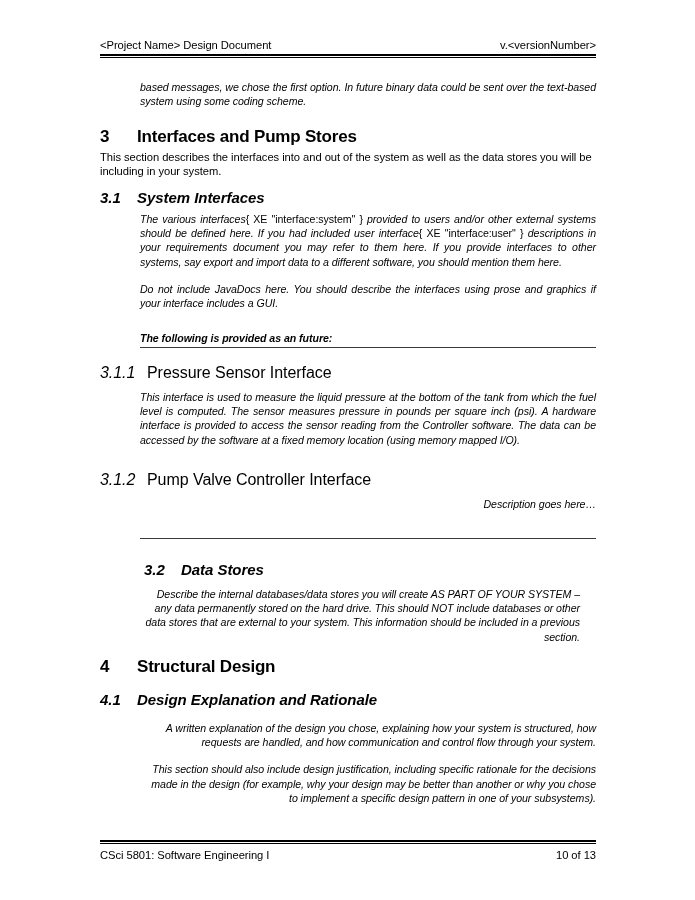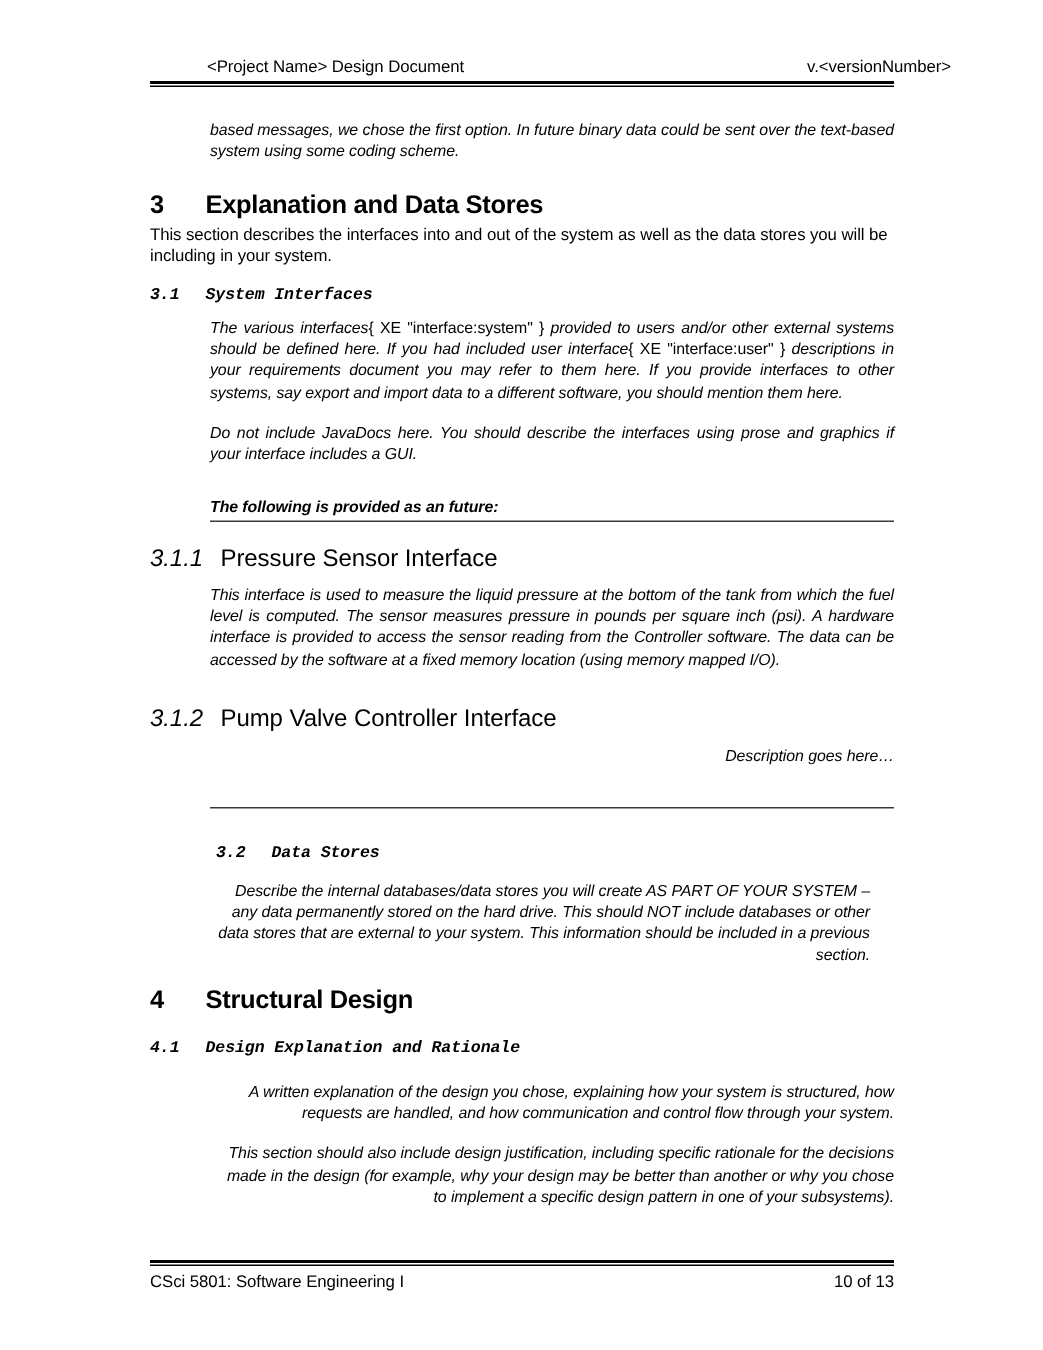--- a/index.html
+++ b/index.html
@@ -26,21 +26,20 @@
     position: absolute;
     left: 100px;
     top: 38px;
     width: 496px;
     display: flex;
     justify-content: space-between;
     align-items: flex-start;
     font-size: 11.2px;
     line-height: 14px;
     letter-spacing: -0.05px;
-    margin-left: 38px;
   }
   .hdr-rule {
     position: absolute;
     left: 100px;
     top: 54px;
     width: 496px;
     height: 4px;
     border-top: 2px solid #000;
     border-bottom: 1px solid #000;
     box-sizing: border-box;
@@ -102,27 +101,26 @@
     font-weight: bold;
     font-style: normal;
     line-height: 21px;
     letter-spacing: -0.2px;
     display: flex;
   }
   h1.h1 .num { width: 37px; flex: none; }
 
   h2.h2 {
     margin: 0;
-    font-size: 11px;
+    font-size: 15px;
     font-weight: bold;
     font-style: italic;
     line-height: 15px;
     letter-spacing: -0.05px;
     display: flex;
-    font-family: Liberation Mono, monospace;
   }
   h2.h2 .num { width: 37px; flex: none; }
 
   h3.h3 {
     margin: 0;
     font-size: 16px;
     font-weight: normal;
     line-height: 15px;
     letter-spacing: -0.05px;
     display: flex;
@@ -148,21 +146,21 @@
   </div>
   <div class="hdr-rule"></div>
 
   <div class="blk" style="left:140px; top:80px; width:456px;">
     <p class="body">based messages, we chose the first option.  In future binary data could be sent over the text-based system using some coding scheme.</p>
   </div>
 
   <div class="blk" style="left:100px; top:126px; width:496px;">
     <h1 class="h1">
       <span class="num">3</span>
-      <span class="txt">Explanation and Data Stores</span>
+      <span class="txt">Interfaces and Pump Stores</span>
     </h1>
   </div>
 
   <div class="blk" style="left:100px; top:150px; width:496px;">
     <p class="plain">This section describes the interfaces into and out of the system as well as the data stores you will be including in your system.</p>
   </div>
 
   <div class="blk" style="left:100px; top:190px; width:496px;">
     <h2 class="h2">
       <span class="num">3.1</span>

